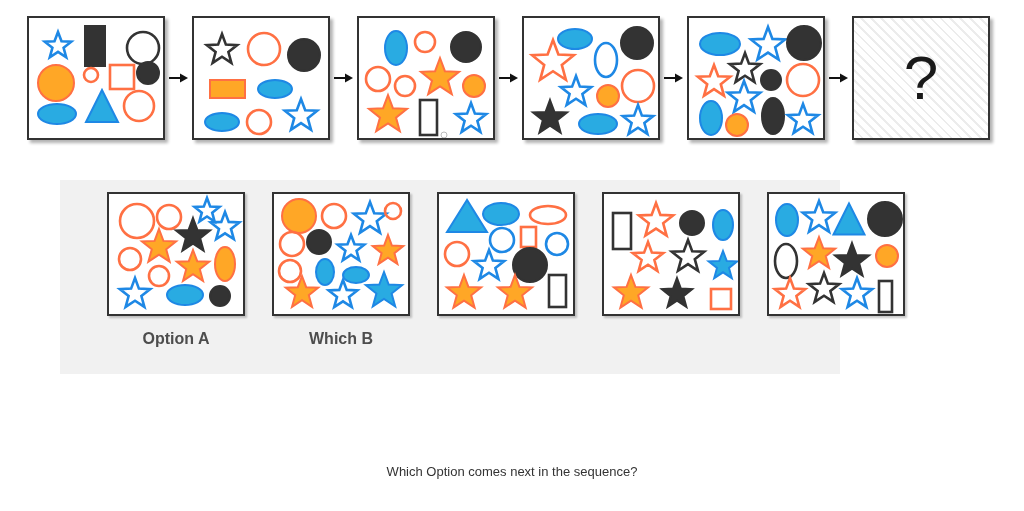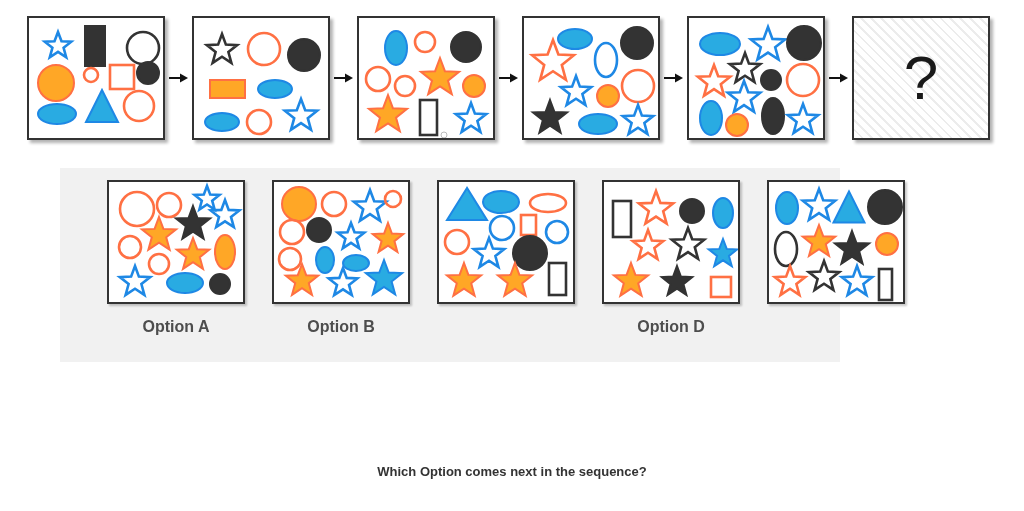--- a/index.html
+++ b/index.html
@@ -4,28 +4,28 @@
 <style>
   html,body{margin:0;padding:0;background:#fff;font-family:"Liberation Sans",sans-serif;}
   .page{position:relative;width:1024px;height:511px;background:#fff;overflow:hidden;}
   .sequence-row{position:absolute;left:27px;top:16px;display:flex;align-items:center;gap:4px;}
   .sbox{width:134px;height:120px;border:2px solid #333;background:#fff;
         box-shadow:3px 3px 3px rgba(0,0,0,0.30);flex:none;}
   .qbox{display:flex;align-items:center;justify-content:center;
         background:repeating-linear-gradient(45deg,#fff 0 5px,#ececec 5px 7px);}
   .qbox span{font-size:62px;color:#1a1a1a;font-weight:400;line-height:1;}
   .arrow{flex:none;}
-  .options-panel{position:absolute;left:60px;top:168px;width:780px;height:194px;background:#F1F1F1;
+  .options-panel{position:absolute;left:60px;top:180px;width:780px;height:194px;background:#F1F1F1;
         display:flex;gap:27px;padding:12px 0 0 47px;box-sizing:border-box;}
   .option{width:138px;flex:none;cursor:pointer;}
   .obox{width:134px;height:120px;border:2px solid #333;background:#fff;
         box-shadow:2px 2px 2px rgba(0,0,0,0.22);}
   .olabel{margin-top:14px;text-align:center;font-weight:bold;font-size:16px;color:#4D4D4D;}
   .question{position:absolute;left:0;right:0;top:464px;text-align:center;
-        font-weight:bold;font-size:13px;color:#333;}
+        font-weight:normal;font-size:13px;color:#333;}
 </style>
 </head>
 <body>
 
 <div class="page">
 
   <div class="sequence-row">
     <div class="sbox"><svg viewBox="0 0 134 120" width="134" height="120">
           <polygon points="29.0,14.0 32.5,23.2 42.3,23.7 34.6,29.8 37.2,39.3 29.0,33.9 20.8,39.3 23.4,29.8 15.7,23.7 25.5,23.2" fill="none" stroke="#1E88E5" stroke-width="2.6"></polygon>
           <rect x="56" y="8" width="20" height="40" fill="#333333" stroke="#333333" stroke-width="2"></rect>
@@ -141,21 +141,21 @@
             <circle cx="45" cy="48" r="12" fill="#333333" stroke="#333333" stroke-width="2"></circle>
             <polygon points="77.0,41.0 80.5,50.2 90.3,50.7 82.6,56.8 85.2,66.3 77.0,60.9 68.8,66.3 71.4,56.8 63.7,50.7 73.5,50.2" fill="none" stroke="#1E88E5" stroke-width="2.6"></polygon>
             <polygon points="114.0,41.0 117.9,51.6 129.2,52.1 120.4,59.1 123.4,69.9 114.0,63.7 104.6,69.9 107.6,59.1 98.8,52.1 110.1,51.6" fill="#FFA726" stroke="#FF7043" stroke-width="2"></polygon>
             <circle cx="16" cy="77" r="11" fill="none" stroke="#FF7043" stroke-width="2.6"></circle>
             <ellipse cx="51" cy="78" rx="9" ry="13" fill="#29ABE2" stroke="#1E88E5" stroke-width="2"></ellipse>
             <ellipse cx="82" cy="81" rx="13" ry="8" fill="#29ABE2" stroke="#1E88E5" stroke-width="2"></ellipse>
             <polygon points="28.0,82.0 32.2,93.2 44.2,93.7 34.8,101.2 38.0,112.8 28.0,106.1 18.0,112.8 21.2,101.2 11.8,93.7 23.8,93.2" fill="#FFA726" stroke="#FF7043" stroke-width="2"></polygon>
             <polygon points="69.0,86.0 72.7,95.9 83.3,96.4 75.0,102.9 77.8,113.1 69.0,107.3 60.2,113.1 63.0,102.9 54.7,96.4 65.3,95.9" fill="none" stroke="#1E88E5" stroke-width="2.6"></polygon>
             <polygon points="110.0,78.0 114.7,90.5 128.1,91.1 117.6,99.5 121.2,112.4 110.0,105.0 98.8,112.4 102.4,99.5 91.9,91.1 105.3,90.5" fill="#29ABE2" stroke="#1E88E5" stroke-width="2"></polygon>
           </svg></div>
-      <div class="olabel">Option B</div>
+      <div class="olabel">Which B</div>
     </div>
     <div class="option">
       <div class="obox"><svg viewBox="0 0 134 120" width="134" height="120">
             <polygon points="28,6 8,38 48,38" fill="#29ABE2" stroke="#1E88E5" stroke-width="2"></polygon>
             <ellipse cx="62" cy="20" rx="18" ry="11" fill="#29ABE2" stroke="#1E88E5" stroke-width="2"></ellipse>
             <ellipse cx="109" cy="21" rx="18" ry="9" fill="none" stroke="#FF7043" stroke-width="2.6"></ellipse>
             <circle cx="63" cy="46" r="12" fill="none" stroke="#1E88E5" stroke-width="2.6"></circle>
             <rect x="82" y="33" width="15" height="20" fill="none" stroke="#FF7043" stroke-width="2.6"></rect>
             <circle cx="118" cy="50" r="11" fill="none" stroke="#1E88E5" stroke-width="2.6"></circle>
             <circle cx="18" cy="60" r="12" fill="none" stroke="#FF7043" stroke-width="2.6"></circle>
@@ -172,21 +172,20 @@
             <polygon points="52.0,9.0 56.4,20.9 69.1,21.4 59.2,29.3 62.6,41.6 52.0,34.6 41.4,41.6 44.8,29.3 34.9,21.4 47.6,20.9" fill="none" stroke="#FF7043" stroke-width="2.6"></polygon>
             <circle cx="88" cy="29" r="12" fill="#333333" stroke="#333333" stroke-width="2"></circle>
             <ellipse cx="119" cy="31" rx="10" ry="15" fill="#29ABE2" stroke="#1E88E5" stroke-width="2"></ellipse>
             <polygon points="44.0,48.0 47.9,58.6 59.2,59.1 50.4,66.1 53.4,76.9 44.0,70.7 34.6,76.9 37.6,66.1 28.8,59.1 40.1,58.6" fill="none" stroke="#FF7043" stroke-width="2.6"></polygon>
             <polygon points="84.0,46.0 88.2,57.2 100.2,57.7 90.8,65.2 94.0,76.8 84.0,70.1 74.0,76.8 77.2,65.2 67.8,57.7 79.8,57.2" fill="none" stroke="#333333" stroke-width="2.6"></polygon>
             <polygon points="119.0,57.0 122.7,66.9 133.3,67.4 125.0,73.9 127.8,84.1 119.0,78.3 110.2,84.1 113.0,73.9 104.7,67.4 115.3,66.9" fill="#29ABE2" stroke="#1E88E5" stroke-width="2"></polygon>
             <polygon points="27.0,81.0 31.4,92.9 44.1,93.4 34.2,101.3 37.6,113.6 27.0,106.6 16.4,113.6 19.8,101.3 9.9,93.4 22.6,92.9" fill="#FFA726" stroke="#FF7043" stroke-width="2"></polygon>
             <polygon points="73.0,84.0 76.9,94.6 88.2,95.1 79.4,102.1 82.4,112.9 73.0,106.7 63.6,112.9 66.6,102.1 57.8,95.1 69.1,94.6" fill="#333333" stroke="#333333" stroke-width="2"></polygon>
             <rect x="107" y="95" width="20" height="20" fill="none" stroke="#FF7043" stroke-width="2.6"></rect>
           </svg></div>
-      <div class="olabel">Option D</div>
     </div>
     <div class="option">
       <div class="obox"><svg viewBox="0 0 134 120" width="134" height="120">
             <ellipse cx="18" cy="26" rx="11" ry="16" fill="#29ABE2" stroke="#1E88E5" stroke-width="2"></ellipse>
             <polygon points="50.0,7.0 54.2,18.2 66.2,18.7 56.8,26.2 60.0,37.8 50.0,31.1 40.0,37.8 43.2,26.2 33.8,18.7 45.8,18.2" fill="none" stroke="#1E88E5" stroke-width="2.6"></polygon>
             <polygon points="80,9.5 64.5,40.5 95.5,40.5" fill="#29ABE2" stroke="#1E88E5" stroke-width="2"></polygon>
             <circle cx="116" cy="25" r="17" fill="#333333" stroke="#333333" stroke-width="2"></circle>
             <ellipse cx="17" cy="67" rx="11" ry="17" fill="none" stroke="#333333" stroke-width="2.6"></ellipse>
             <polygon points="50.0,43.0 54.2,54.2 66.2,54.7 56.8,62.2 60.0,73.8 50.0,67.1 40.0,73.8 43.2,62.2 33.8,54.7 45.8,54.2" fill="#FFA726" stroke="#FF7043" stroke-width="2"></polygon>
             <polygon points="83.0,49.0 87.4,60.9 100.1,61.4 90.2,69.3 93.6,81.6 83.0,74.6 72.4,81.6 75.8,69.3 65.9,61.4 78.6,60.9" fill="#333333" stroke="#333333" stroke-width="2"></polygon>

